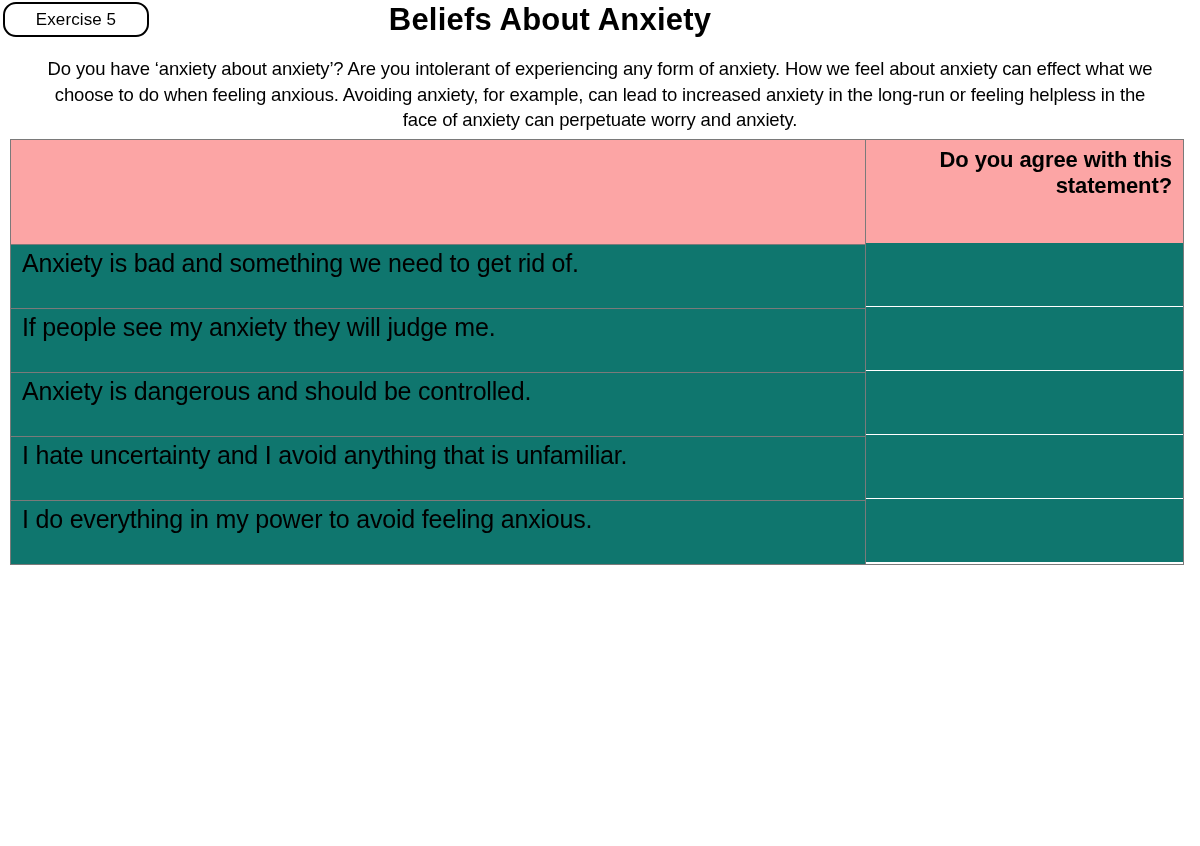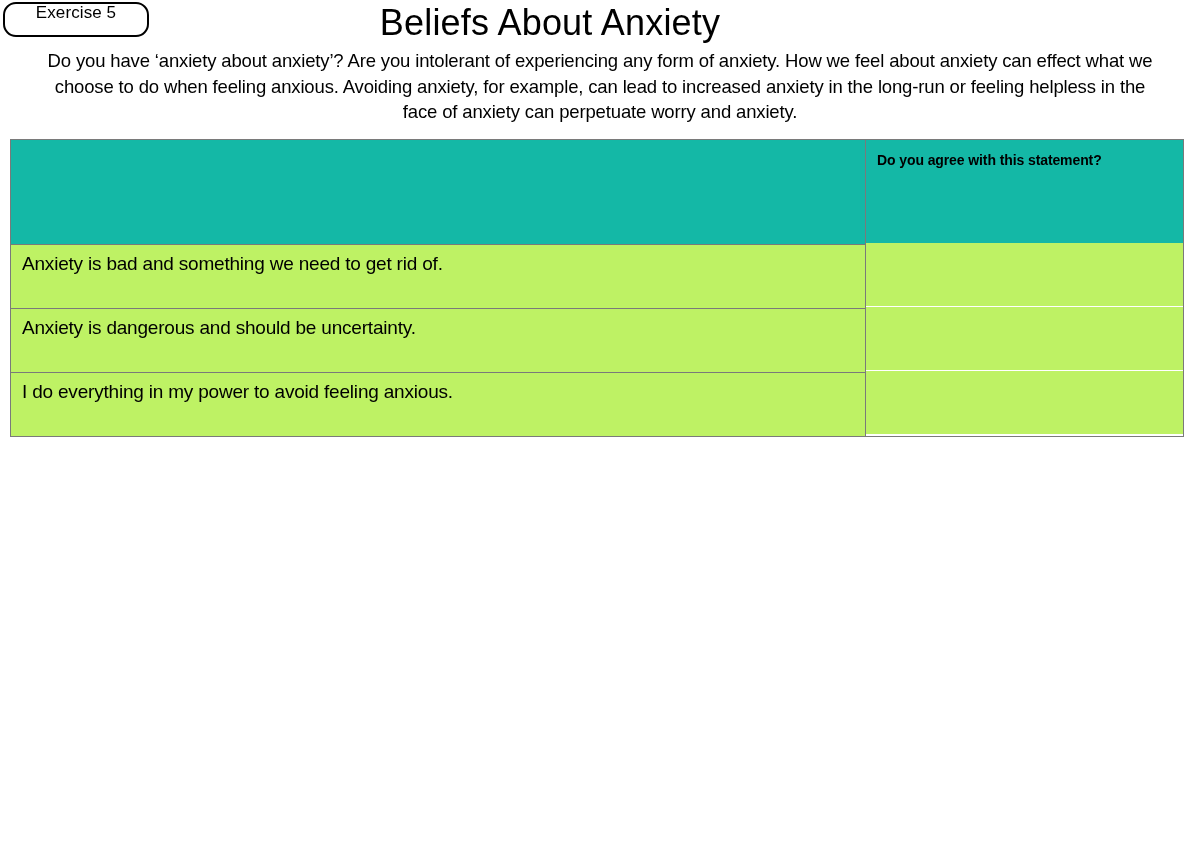--- a/index.html
+++ b/index.html
@@ -24,42 +24,42 @@
   .exercise-badge {
     position: absolute;
     left: 3px;
     top: 2px;
     width: 142px;
     height: 31px;
     border: 2px solid #000000;
     border-radius: 13px;
     background: #ffffff;
     display: flex;
-    align-items: flex-start;
+    align-items: center;
     justify-content: center;
     font-size: 17px;
     line-height: 1;
     letter-spacing: .1px;
   }
 
   
   .page-title {
     position: absolute;
     left: 0;
     top: 2px;
     width: 1100px;
     text-align: center;
-    font-size: 36px;
-    font-weight: normal;
+    font-size: 31px;
+    font-weight: bold;
     letter-spacing: .2px;
   }
 
   
   .intro {
-    margin: 4px auto;
+    margin: 12px auto;
     padding: 6px 22px 0 22px;
     width: 1156px;
     box-sizing: border-box;
     text-align: center;
     font-size: 18.5px;
     line-height: 25.5px;
     letter-spacing: -.15px;
   }
 
   
@@ -76,38 +76,38 @@
 
   .sheet-table th,
   .sheet-table td {
     border: 1px solid #7a7a7a;
     vertical-align: top;
     padding: 7px 11px 0 11px;
     box-sizing: border-box;
   }
 
   thead th {
-    background: #14b8a6;
+    background: #fca5a5;
     border-color: #5d5030;
     height: 105px;
     padding-top: 10px;
     font-weight: bold;
-    font-size: 14px;
+    font-size: 22px;
     line-height: 26px;
-    text-align: left;
+    text-align: right;
     letter-spacing: -.1px;
   }
   thead th.head-blank { padding: 0; }
 
   tbody td {
     height: 64px;
-    font-size: 19px;
+    font-size: 25px;
     line-height: 23px;
     letter-spacing: -.2px;
-    background: #bef264;
+    background: #0f766e;
   }
   tbody td.answer-cell {
     
     position: relative;
     top: -2px;
   }
 </style>
 </head>
 <body>
 
@@ -130,21 +130,29 @@
       <th class="head-blank"></th>
       <th>Do you agree with this statement?</th>
     </tr>
   </thead>
   <tbody id="table-body">
       <tr>
         <td class="statement-cell">Anxiety is bad and something we need to get rid of.</td>
         <td class="answer-cell"></td>
       </tr>
       <tr>
-        <td class="statement-cell">Anxiety is dangerous and should be uncertainty.</td>
+        <td class="statement-cell">If people see my anxiety they will judge me.</td>
+        <td class="answer-cell"></td>
+      </tr>
+      <tr>
+        <td class="statement-cell">Anxiety is dangerous and should be controlled.</td>
+        <td class="answer-cell"></td>
+      </tr>
+      <tr>
+        <td class="statement-cell">I hate uncertainty and I avoid anything that is unfamiliar.</td>
         <td class="answer-cell"></td>
       </tr>
       <tr>
         <td class="statement-cell">I do everything in my power to avoid feeling anxious.</td>
         <td class="answer-cell"></td>
       </tr>
     </tbody>
 </table>
 
 </body></html>

